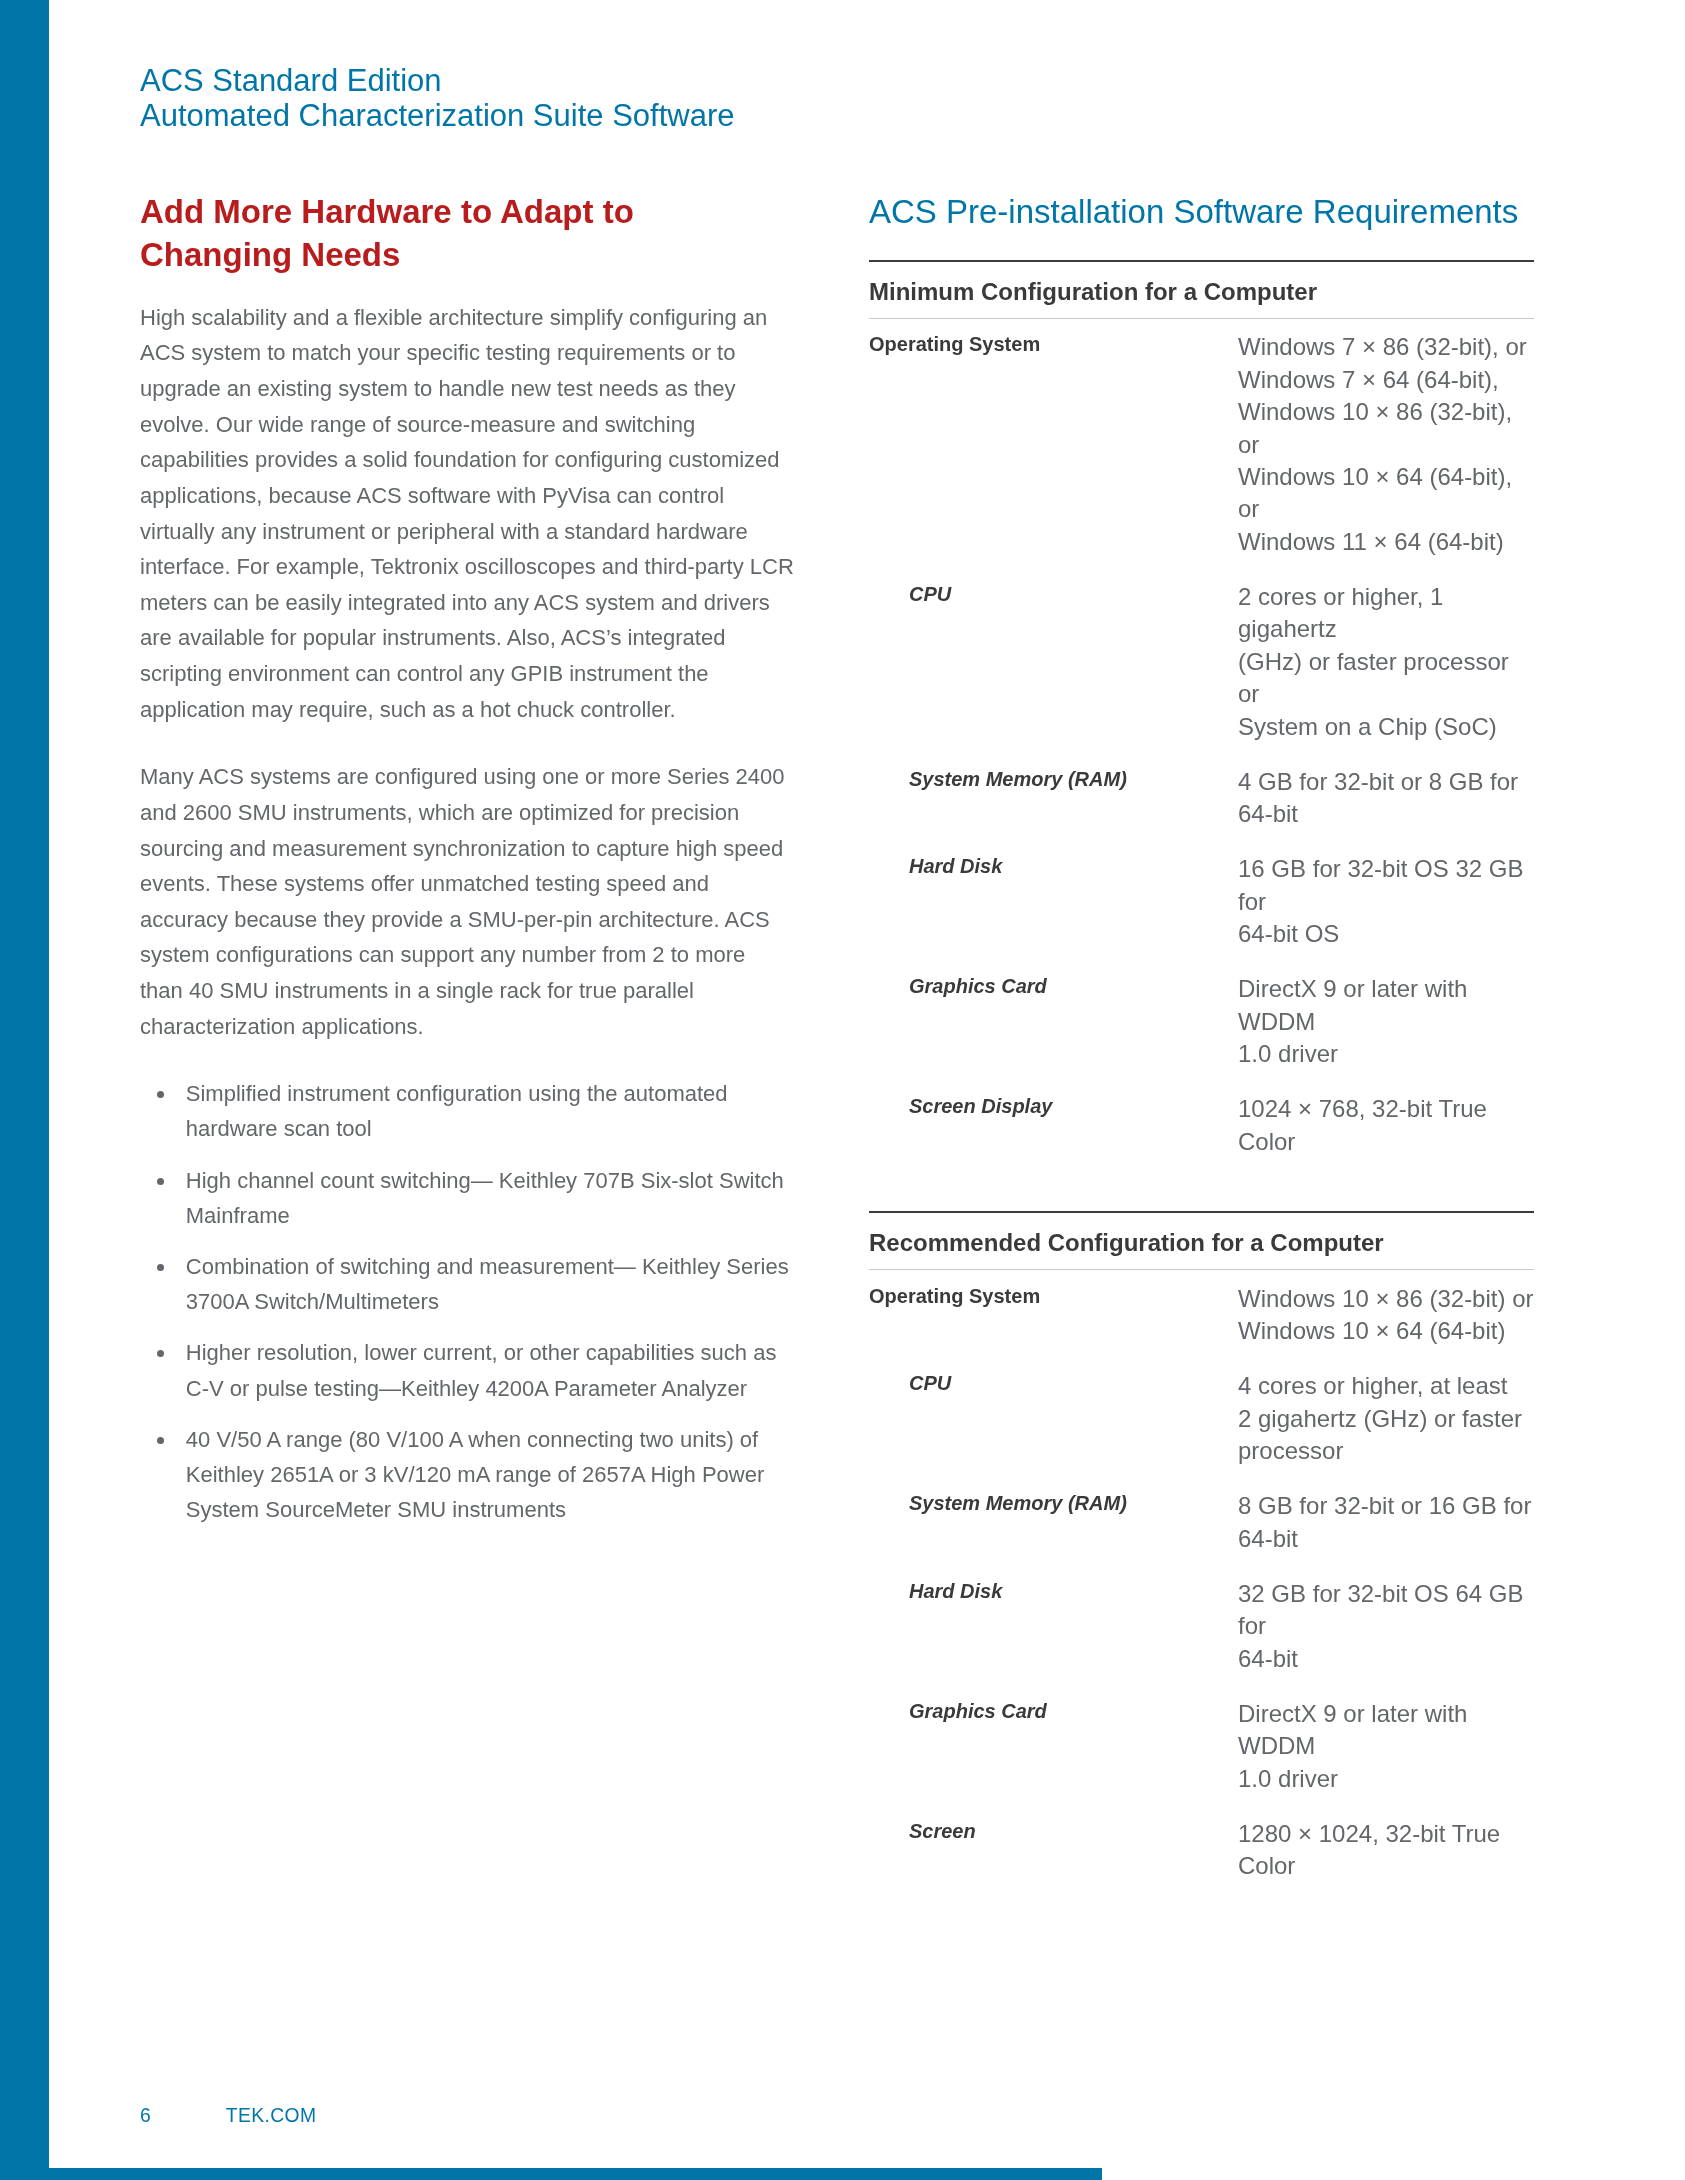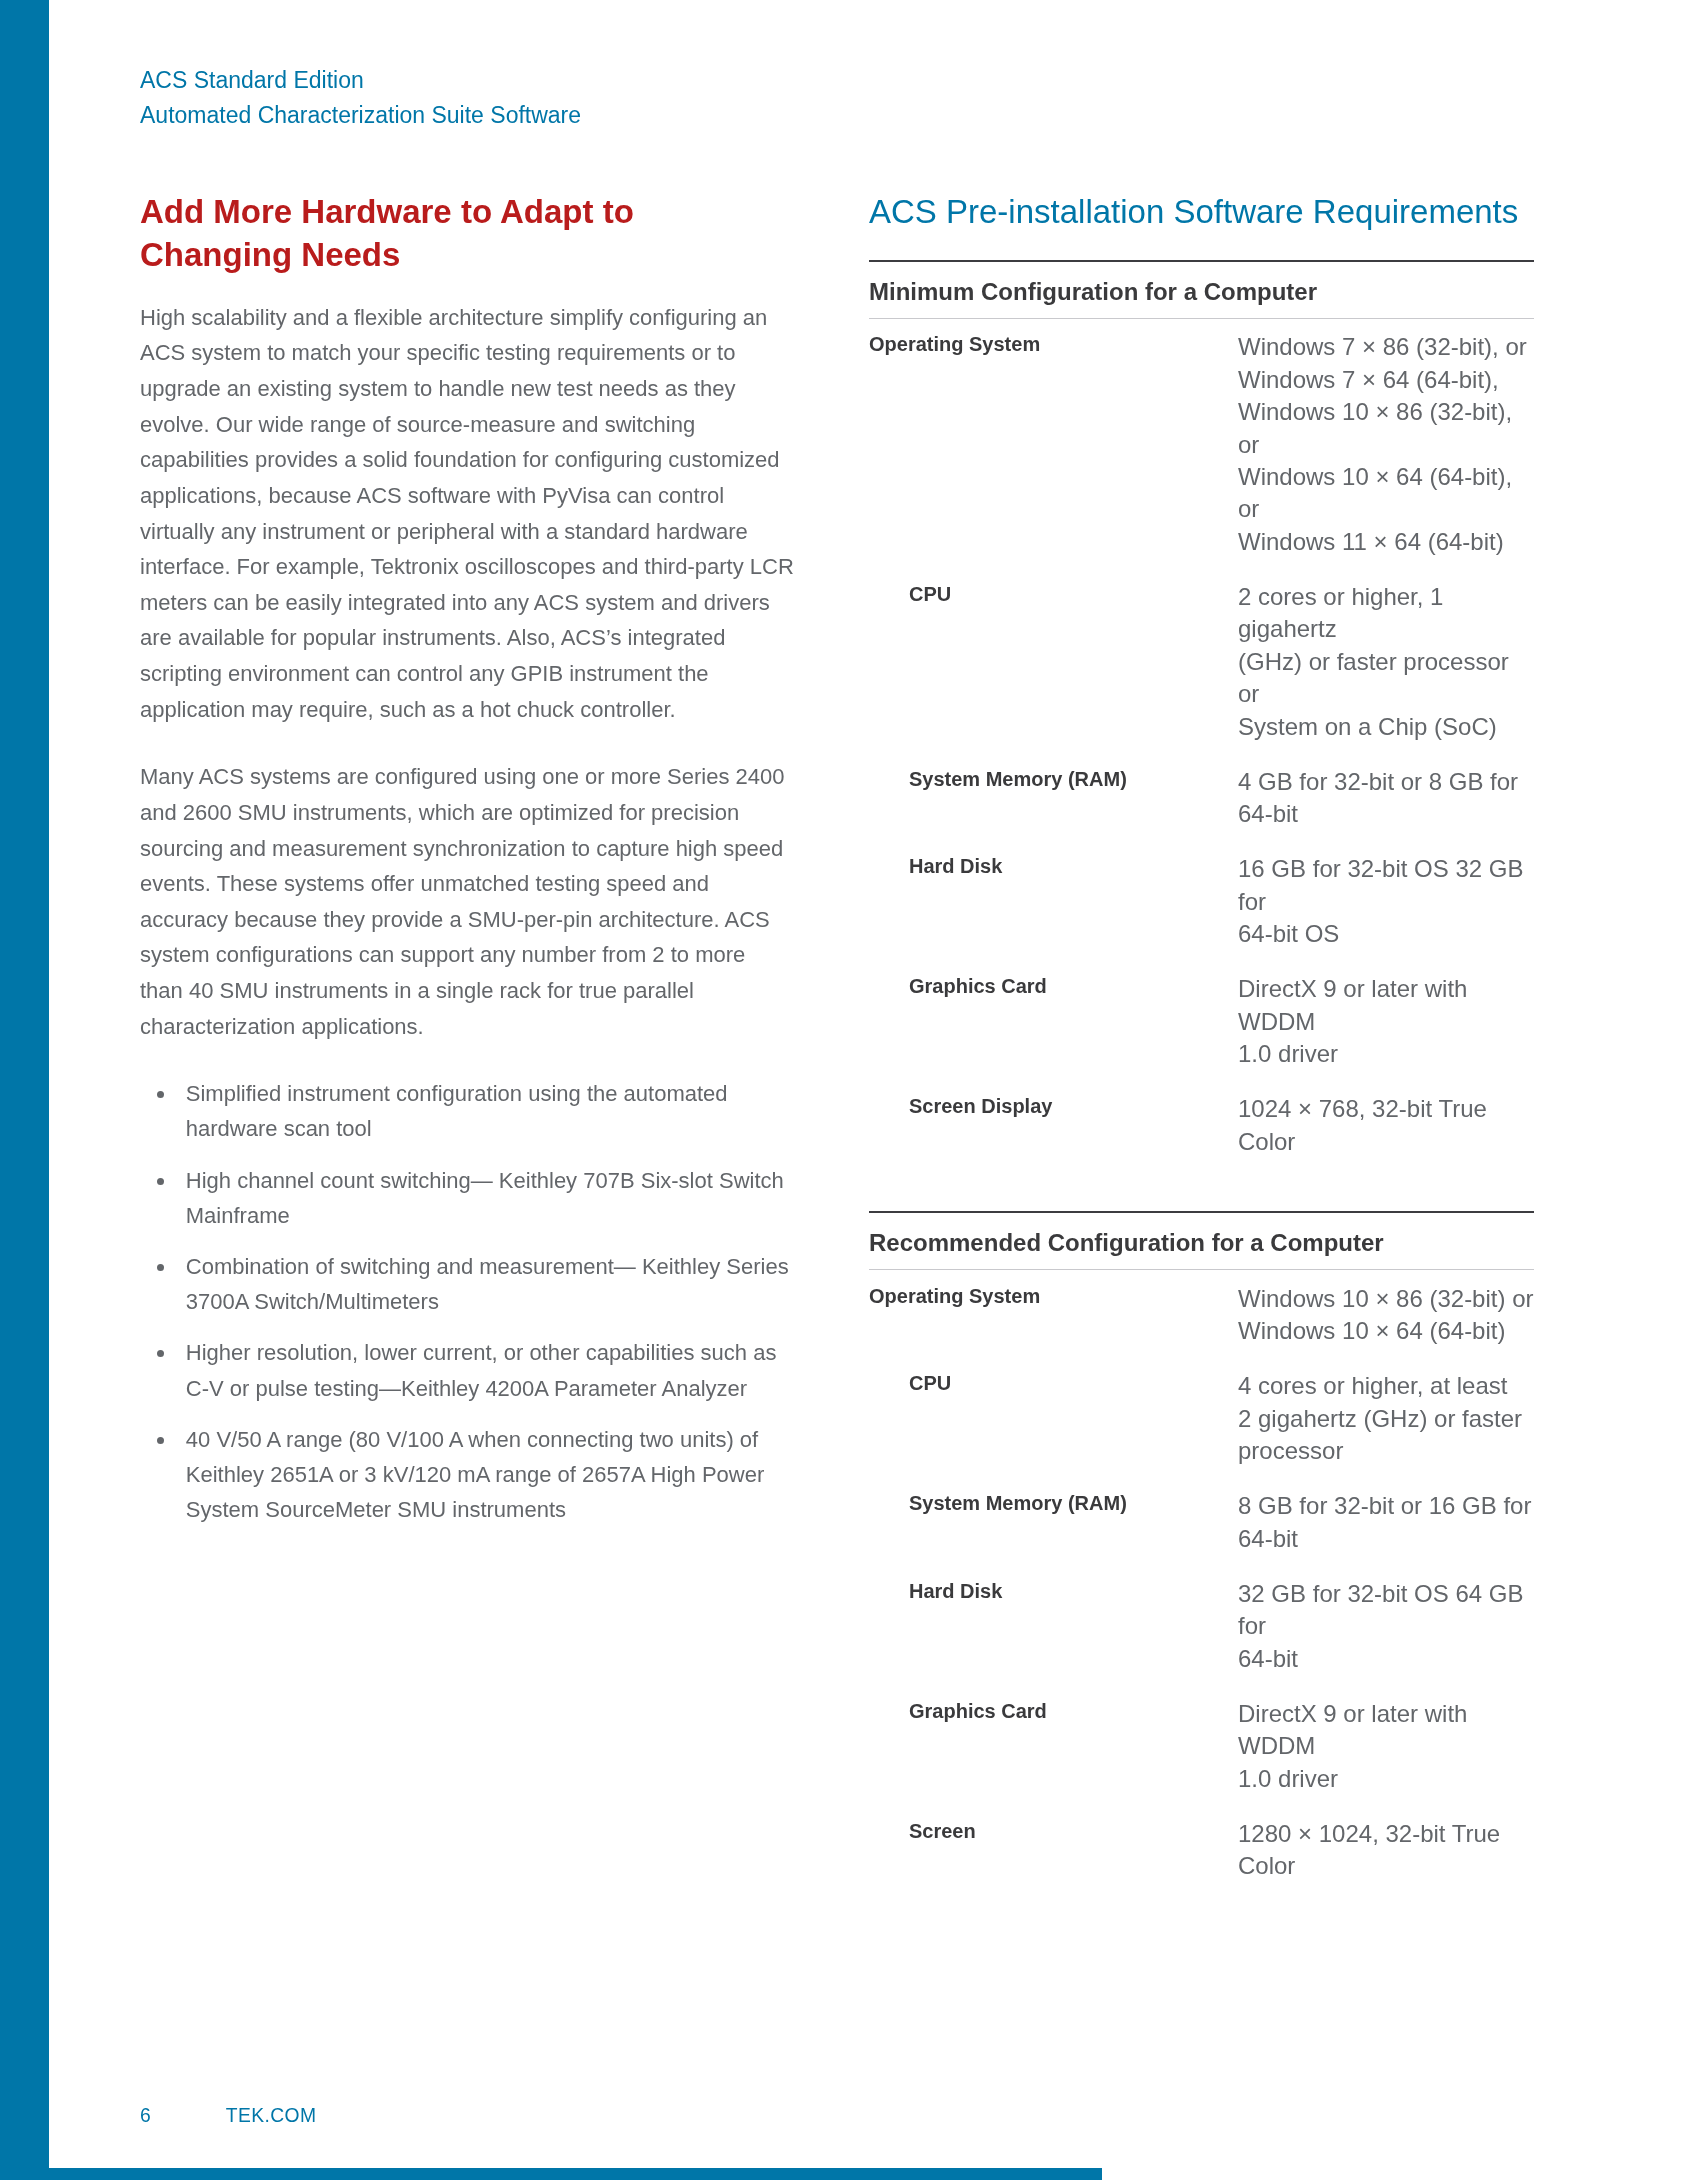--- a/index.html
+++ b/index.html
@@ -22,21 +22,21 @@
     position: absolute;
     left: 0; bottom: 0;
     width: 1102px; height: 12.3px;
     background: #0076a8;
   }
   .header {
     position: absolute;
     left: 140px; top: 63px;
   }
   .hdr-line {
-    font-size: 23px;
+    font-size: 31px;
     line-height: 35px;
     color: #0076a8;
     font-weight: 400;
   }
   .col-left {
     position: absolute;
     left: 140px; top: 191px;
     width: 654px;
   }
   .col-right {
@@ -93,21 +93,21 @@
   }
   .spec-label {
     width: 369px;
     flex: 0 0 369px;
     font-size: 20px;
     font-weight: 700;
     color: #3a3a3c;
     line-height: 1.35;
     padding-right: 17.6px;
   }
-  .spec-label.indent { padding-left: 40px; }
+  .spec-label.indent { padding-left: 40px; font-style: italic; }
   .spec-value {
     flex: 1;
     font-size: 24px;
     color: #63666a;
     line-height: 1.35;
     white-space: pre-line;
   }
   .section-gap { height: 32px; }
   .footer {
     position: absolute;

